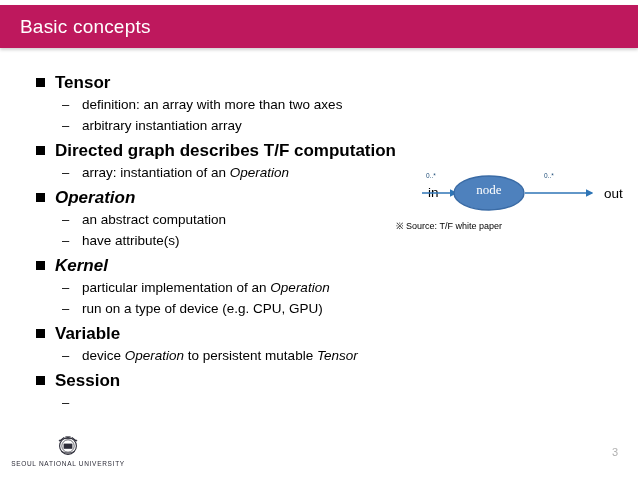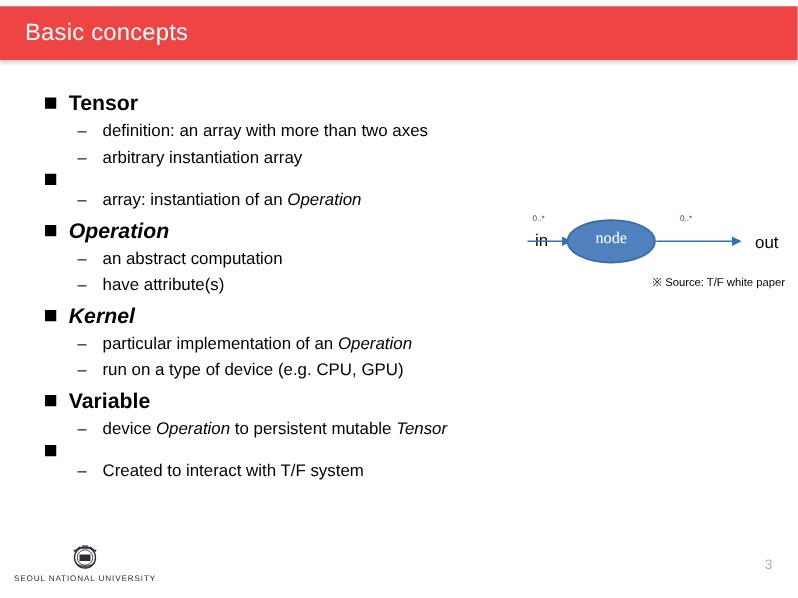--- a/index.html
+++ b/index.html
@@ -16,21 +16,21 @@
     color: #000000;
   }
 
   
   .title-bar {
     position: absolute;
     left: 0;
     top: 5px;
     width: 638px;
     height: 43px;
-    background: #ef4444;
+    background: #be185d;
     box-shadow: 0 2px 3px rgba(0,0,0,0.18);
   }
   .title-bar .title-text {
     position: absolute;
     left: 20px;
     top: 50%;
     transform: translateY(-50%);
     font-size: 19px;
     color: #ffffff;
     letter-spacing: 0.2px;
@@ -123,21 +123,21 @@
     font-size: 13px;
     color: #ffffff;
     font-family: Liberation Serif, serif;
   }
 
   .diagram-caption {
     position: absolute;
     left: 396px;
     top: 219px;
     width: 232px;
-    text-align: right;
+    text-align: left;
     font-size: 9px;
     color: #000;
   }
 
   
   .footer-logo {
     position: absolute;
     left: 8px;
     top: 428px;
     width: 120px;
@@ -183,20 +183,21 @@
         <span class="lvl2-text"><span>definition: an array with more than two axes</span></span>
       </div>
       <div class="lvl2">
         <span class="dash">–</span>
         <span class="lvl2-text"><span>arbitrary instantiation array</span></span>
       </div>
     </div>
     <div class="grp">
       <div class="lvl1">
         <span class="sq"></span>
+        <span class="lvl1-text">Directed graph describes T/F computation</span>
       </div>
       <div class="lvl2">
         <span class="dash">–</span>
         <span class="lvl2-text"><span>array: instantiation of an </span><i>Operation</i></span>
       </div>
     </div>
     <div class="grp">
       <div class="lvl1 italic">
         <span class="sq"></span>
         <span class="lvl1-text">Operation</span>
@@ -230,24 +231,24 @@
         <span class="lvl1-text">Variable</span>
       </div>
       <div class="lvl2">
         <span class="dash">–</span>
         <span class="lvl2-text"><span>device </span><i>Operation</i><span> to persistent mutable </span><i>Tensor</i></span>
       </div>
     </div>
     <div class="grp">
       <div class="lvl1">
         <span class="sq"></span>
-      </div>
-      <div class="lvl2">
-        <span class="dash">–</span>
-        <span class="lvl2-text"><span>Created to interact with T/F system</span></span>
+        <span class="lvl1-text">Session</span>
+      </div>
+      <div class="lvl2">
+        <span class="dash">–</span>
       </div>
     </div>
   </div>
 
 <div class="diagram">
   <span class="node-label lbl-in">in</span>
   <span class="node-label lbl-out">out</span>
 
   <svg width="232" height="60" viewBox="0 0 232 60">
     <defs>

